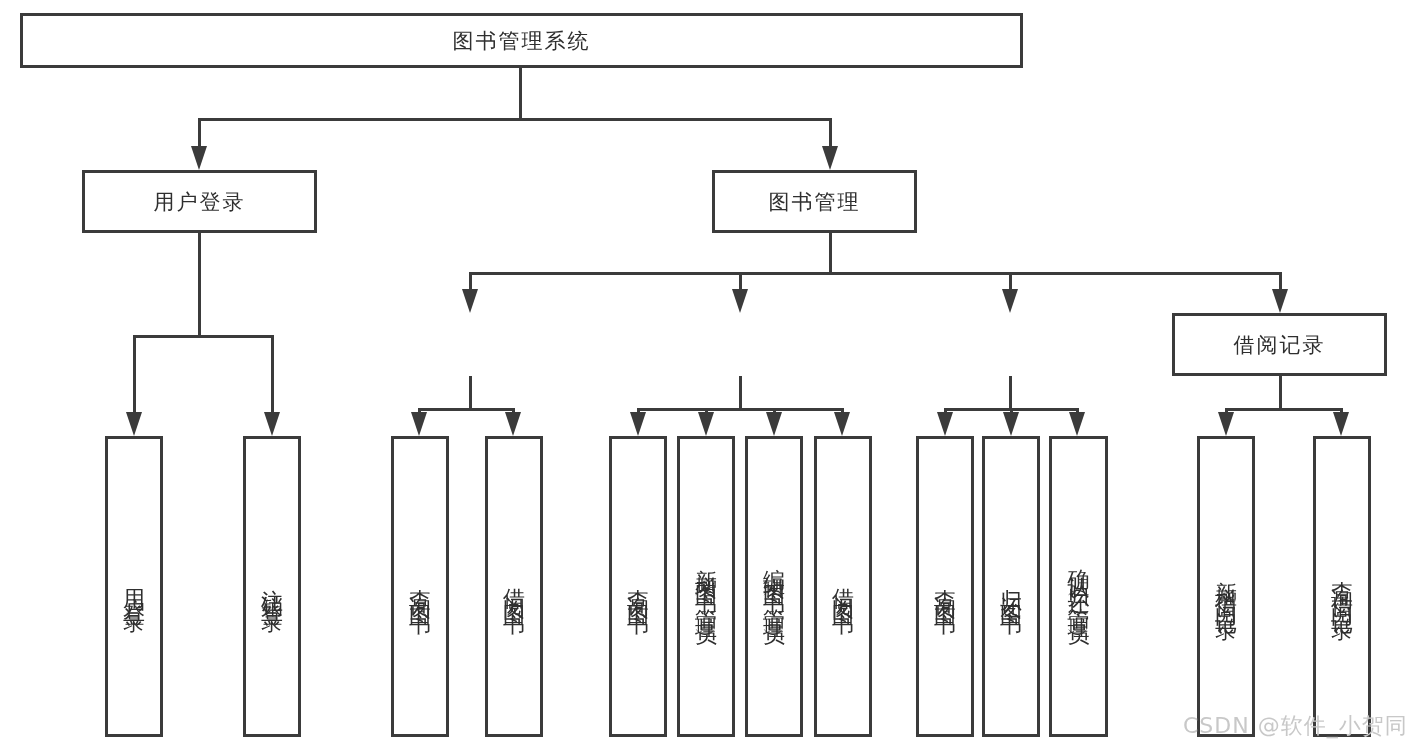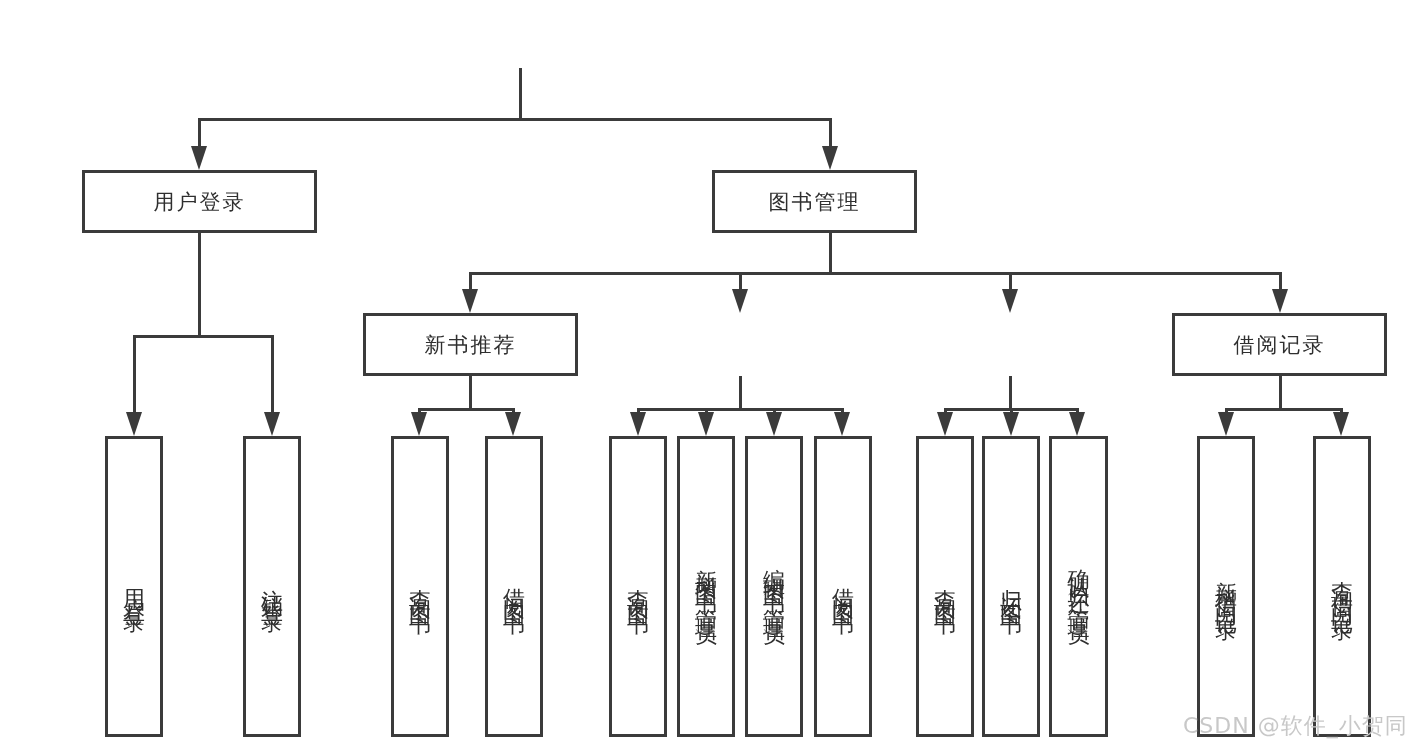--- a/index.html
+++ b/index.html
@@ -14,20 +14,23 @@
   .arrow{position:absolute;width:0;height:0;border-left:8px solid transparent;
          border-right:8px solid transparent;border-top:24px solid var(--line,#3b3b3b);}
   .watermark{position:absolute;left:1183px;top:711px;font-size:22px;letter-spacing:1px;
              color:var(--watermark,#c8c8c8);white-space:nowrap;}
 </style>
 </head>
 <body>
 
 <div class="canvas">
 
+  <div class="box hbox" style="left:20px;top:13px;width:1003px;height:55px;">
+    <span>图书管理系统</span>
+  </div>
 
   <div class="vline" style="left:519px;top:68px;height:50px;"></div>
   <div class="hline" style="left:198px;top:118px;width:634px;"></div>
   <div class="vline" style="left:198px;top:118px;height:30px;"></div>
   <div class="arrow" style="left:191px;top:146px;"></div>
   <div class="vline" style="left:829px;top:118px;height:30px;"></div>
   <div class="arrow" style="left:822px;top:146px;"></div>
 
   <div class="box hbox" style="left:82px;top:170px;width:235px;height:63px;">
     <span>用户登录</span>
@@ -47,23 +50,20 @@
   <div class="hline" style="left:469px;top:272px;width:813px;"></div>
   <div class="vline" style="left:469px;top:272px;height:20px;"></div>
   <div class="arrow" style="left:462px;top:289px;"></div>
   <div class="vline" style="left:739px;top:272px;height:20px;"></div>
   <div class="arrow" style="left:732px;top:289px;"></div>
   <div class="vline" style="left:1009px;top:272px;height:20px;"></div>
   <div class="arrow" style="left:1002px;top:289px;"></div>
   <div class="vline" style="left:1279px;top:272px;height:20px;"></div>
   <div class="arrow" style="left:1272px;top:289px;"></div>
 
-  <div class="box hbox" style="left:363px;top:313px;width:215px;height:63px;">
-    <span>新书推荐</span>
-  </div>
   <div class="box hbox" style="left:1172px;top:313px;width:215px;height:63px;">
     <span>借阅记录</span>
   </div>
 
   <div class="vline" style="left:469px;top:376px;height:33px;"></div>
   <div class="hline" style="left:418px;top:408px;width:97px;"></div>
   <div class="vline" style="left:418px;top:408px;height:8px;"></div>
   <div class="arrow" style="left:411px;top:412px;"></div>
   <div class="vline" style="left:512px;top:408px;height:8px;"></div>
   <div class="arrow" style="left:505px;top:412px;"></div>

